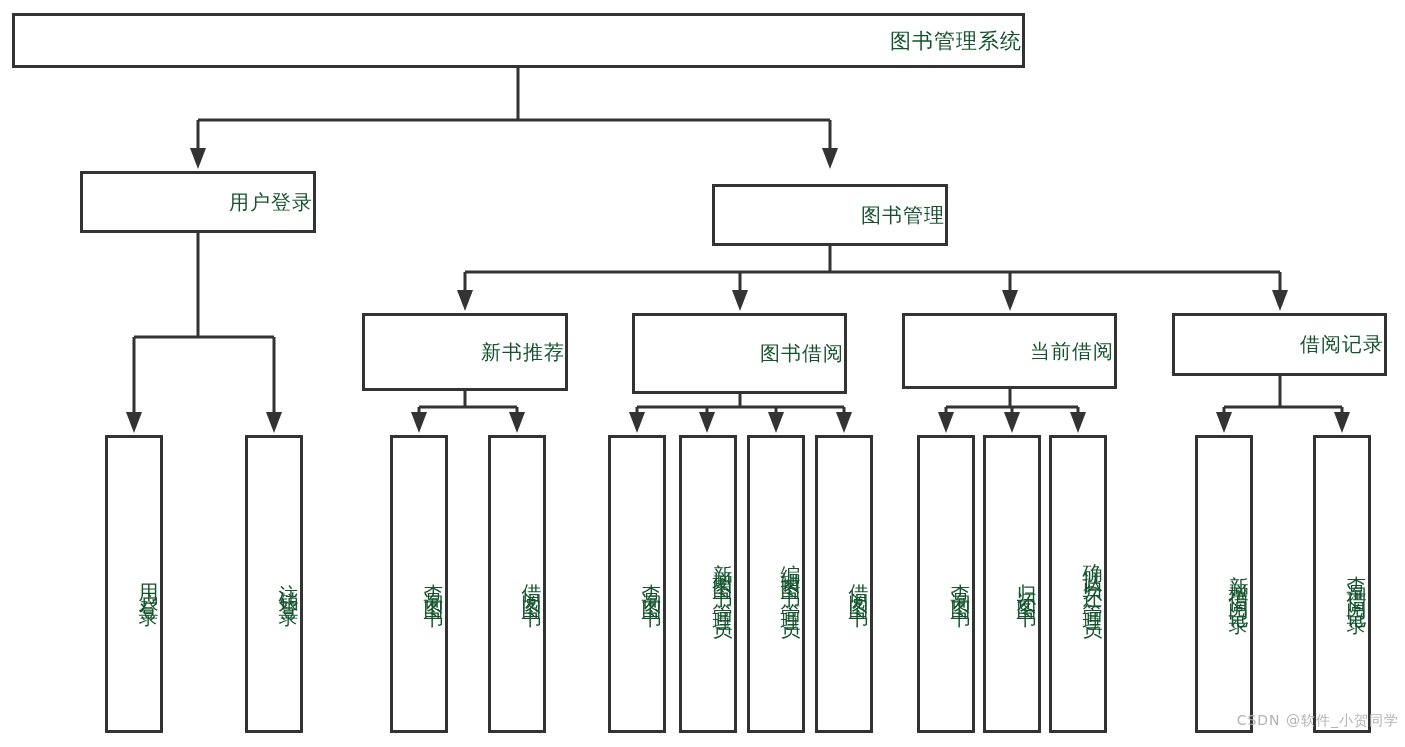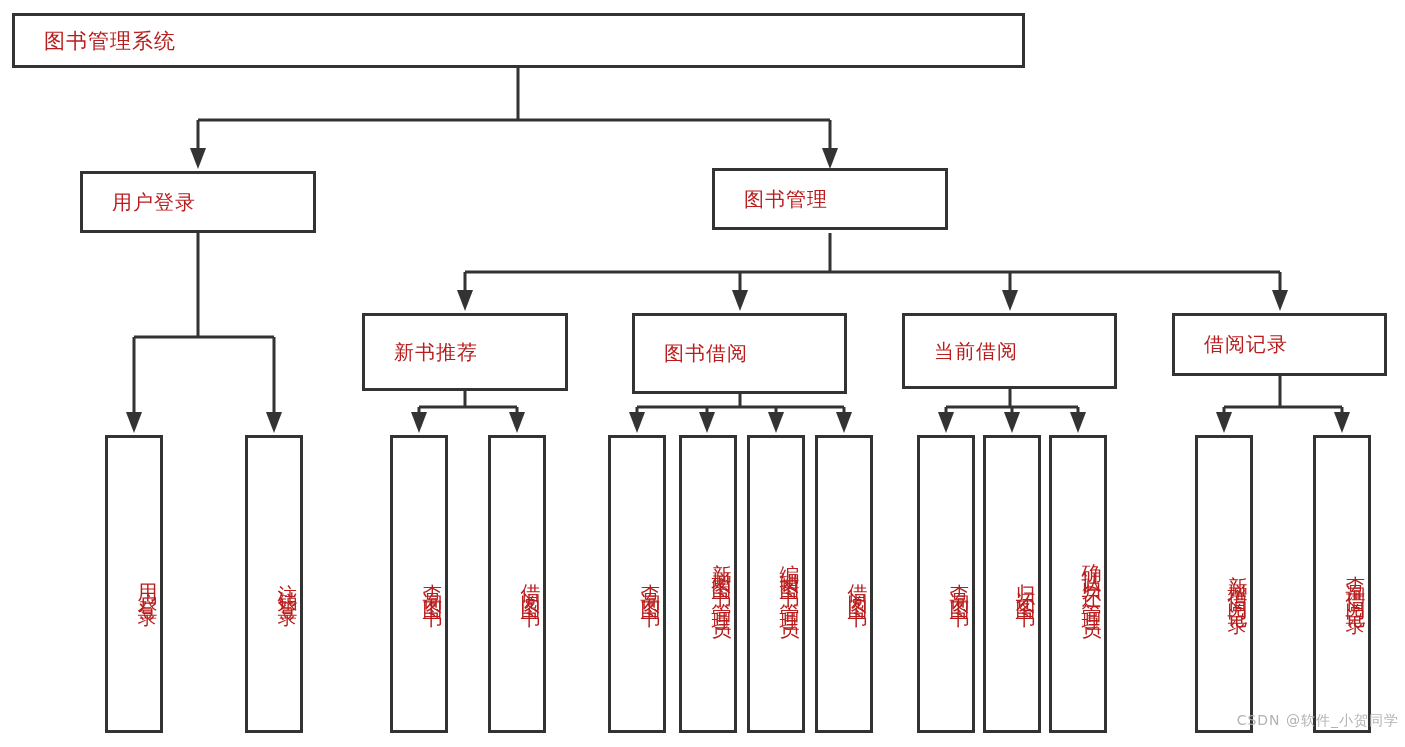--- a/index.html
+++ b/index.html
@@ -9,24 +9,23 @@
     background:#ffffff;
     font-family:"DejaVu Sans", sans-serif;
     overflow:hidden;
   }
   .wires { position:absolute; left:0; top:0; z-index:1; }
   .box {
     position:absolute;
     box-sizing:border-box;
     border:3px solid #333333;
     background:#ffffff;
-    display:flex; align-items:center; justify-content:flex-start;
-    color:#b91c1c;
+    display:flex; align-items:center; justify-content:flex-end;
+    color:#14532d;
     z-index:2;
-    padding-left:29px;
   }
   .h-box { font-size:20px; letter-spacing:1px; white-space:nowrap; }
   .root-box { font-size:21px; }
   .leaf span {
     writing-mode:vertical-rl;
     font-size:20px;
     letter-spacing:8px;
     line-height:1.1;
   }
   .watermark {
@@ -77,21 +76,21 @@
     </g>
   </svg>
 
   <div class="box h-box root-box" style="left:12px;top:13px;width:1013px;height:55px">
     <span>图书管理系统</span>
   </div>
 
   <div class="box h-box" style="left:80px;top:171px;width:236px;height:62px">
     <span>用户登录</span>
   </div>
-  <div class="box h-box" style="left:712px;top:168px;width:236px;height:62px">
+  <div class="box h-box" style="left:712px;top:184px;width:236px;height:62px">
     <span>图书管理</span>
   </div>
 
   <div class="box h-box" style="left:362px;top:313px;width:206px;height:78px">
     <span>新书推荐</span>
   </div>
   <div class="box h-box" style="left:632px;top:313px;width:215px;height:81px">
     <span>图书借阅</span>
   </div>
   <div class="box h-box" style="left:902px;top:313px;width:215px;height:76px">

